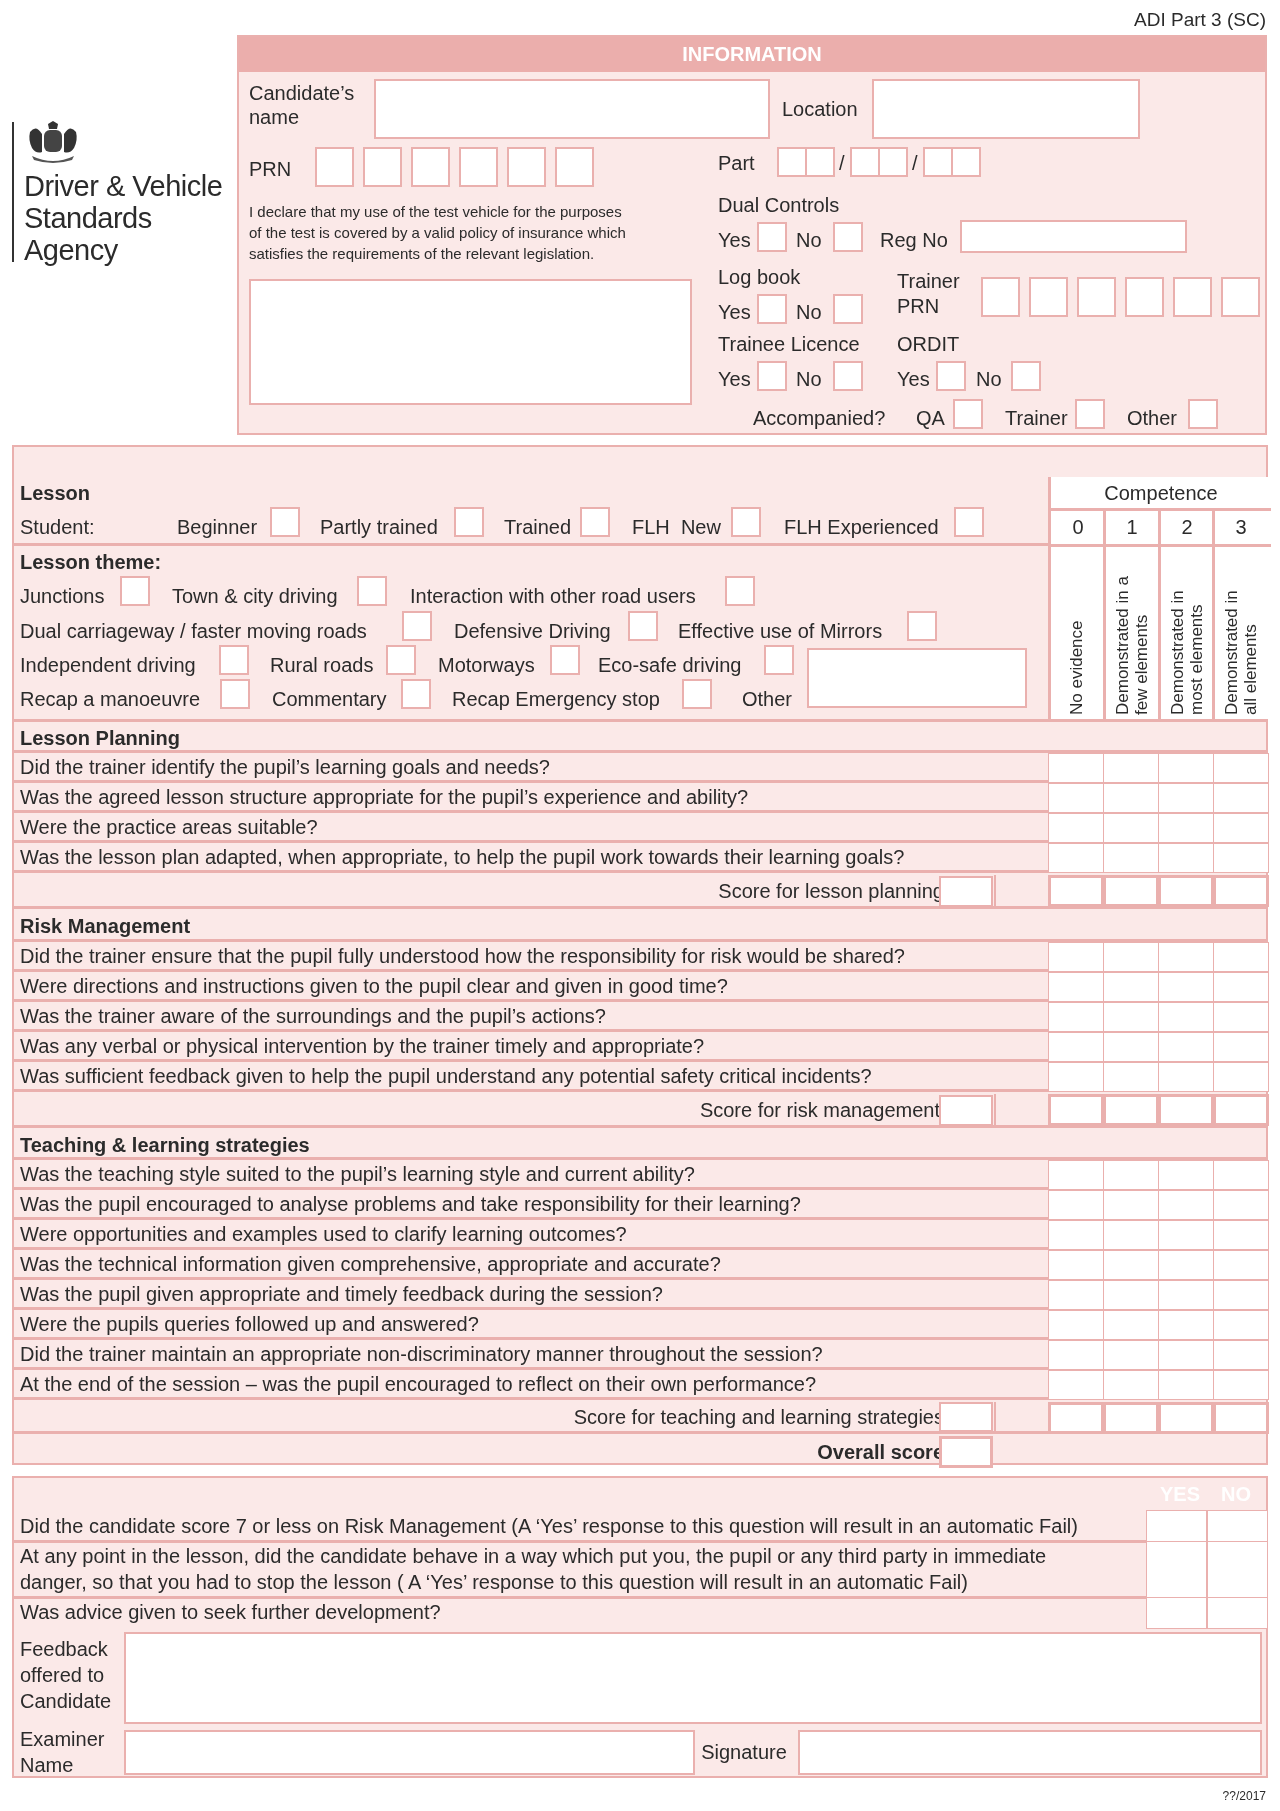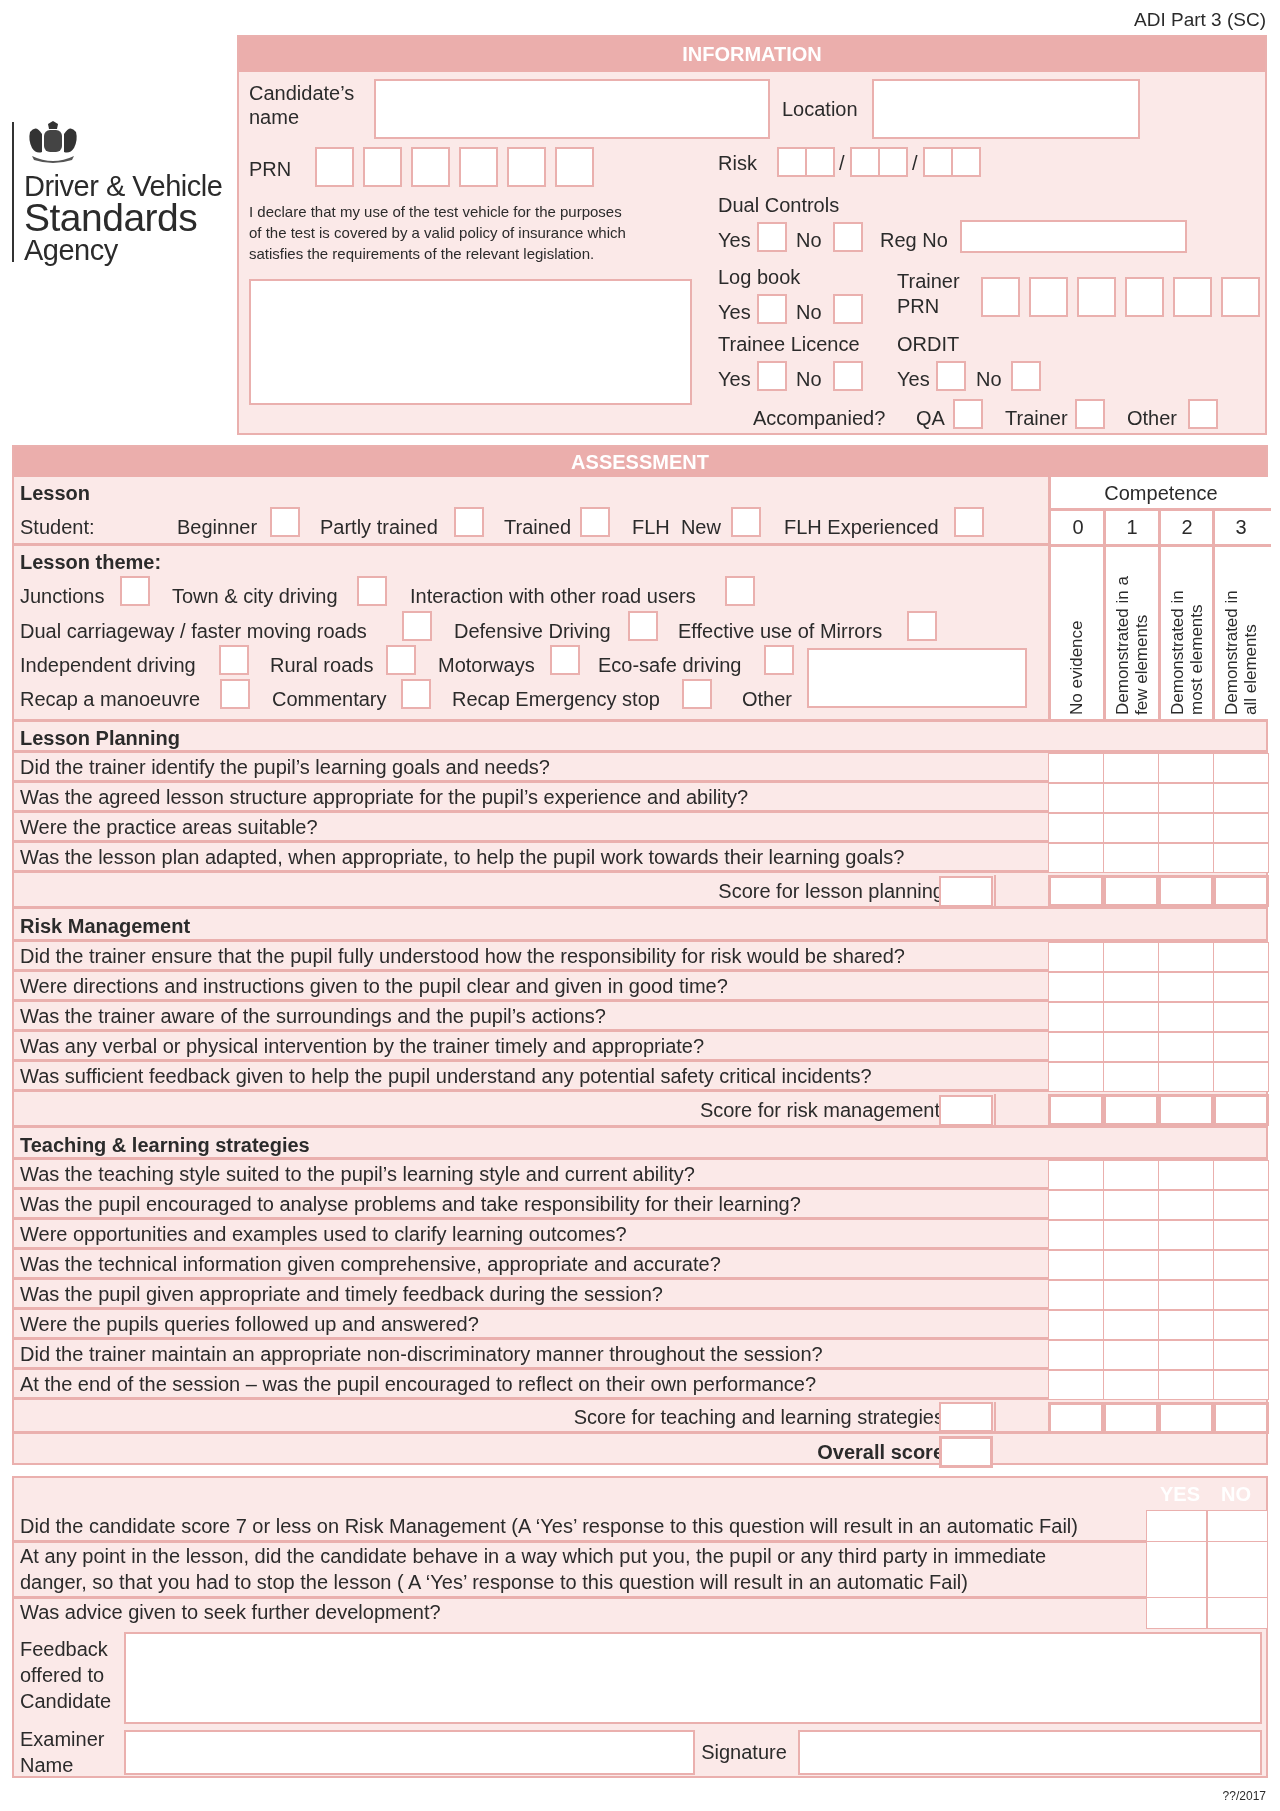--- a/index.html
+++ b/index.html
@@ -26,21 +26,21 @@
 <div class="abs" style="left:12px;top:120px;width:220px;height:145px;">
   <div class="abs" style="left:0;top:2px;width:2px;height:140px;background:#333;"></div>
   <svg class="abs" style="left:14px;top:0;" width="54" height="44" viewBox="0 0 54 44">
     <path d="M22 4 l5 -3 l5 3 l-1 5 h-8z" fill="#333"></path>
     <rect x="18" y="10" width="18" height="22" rx="6" fill="#444"></rect>
     <path d="M4 12 q6 -8 12 2 l0 18 q-6 2 -10 -4 q-4 -8 -2 -16z" fill="#333"></path>
     <path d="M50 12 q-6 -8 -12 2 l0 18 q6 2 10 -4 q4 -8 2 -16z" fill="#333"></path>
     <path d="M6 36 q21 10 42 0 l-2 4 q-19 6 -38 0z" fill="#555"></path>
   </svg>
   <div class="lbl" style="left:12px;top:50px;font-size:29px;line-height:32px;letter-spacing:-0.5px;">Driver &amp; Vehicle</div>
-  <div class="lbl" style="left:12px;top:82px;font-size:39px;line-height:32px;letter-spacing:-0.5px;">Standards</div>
+  <div class="lbl" style="left:12px;top:82px;font-size:29px;line-height:32px;letter-spacing:-0.5px;">Standards</div>
   <div class="lbl" style="left:12px;top:114px;font-size:29px;line-height:32px;letter-spacing:-0.5px;">Agency</div>
 </div>
 
 <div class="sec" style="left:237px;top:35px;width:1030px;height:400px;">
   <div class="hdr" style="height:35px;">INFORMATION</div>
 
   <div class="lbl" style="left:10px;top:44px;">
     <div>Candidate’s</div>
     <div>name</div>
   </div>
@@ -58,21 +58,21 @@
   <div class="box" style="left:268px;top:110px;width:39px;height:40px;"></div>
   <div class="box" style="left:316px;top:110px;width:39px;height:40px;"></div>
 
   <div class="abs" style="left:10px;top:164px;font-size:15px;line-height:21px;">
     <div>I declare that my use of the test vehicle for the purposes</div>
     <div>of the test is covered by a valid policy of insurance which</div>
     <div>satisfies the requirements of the relevant legislation.</div>
   </div>
   <div class="box" style="left:10px;top:242px;width:443px;height:126px;"></div>
 
-  <div class="lbl" style="left:479px;top:114px;">Risk</div>
+  <div class="lbl" style="left:479px;top:114px;">Part</div>
   <div class="box" style="left:538px;top:110px;width:30px;height:30px;"></div>
   <div class="box" style="left:566px;top:110px;width:30px;height:30px;"></div>
   <div class="lbl" style="left:600px;top:114px;">/</div>
   <div class="box" style="left:611px;top:110px;width:30px;height:30px;"></div>
   <div class="box" style="left:639px;top:110px;width:30px;height:30px;"></div>
   <div class="lbl" style="left:673px;top:114px;">/</div>
   <div class="box" style="left:684px;top:110px;width:30px;height:30px;"></div>
   <div class="box" style="left:712px;top:110px;width:30px;height:30px;"></div>
 
   <div class="lbl" style="left:479px;top:156px;">Dual Controls</div>
@@ -115,21 +115,20 @@
   <div class="lbl" style="left:514px;top:369px;">Accompanied?</div>
   <div class="lbl" style="left:677px;top:369px;">QA</div>
   <div class="cb" style="left:714px;top:362px;"></div>
   <div class="lbl" style="left:766px;top:369px;">Trainer</div>
   <div class="cb" style="left:836px;top:362px;"></div>
   <div class="lbl" style="left:888px;top:369px;">Other</div>
   <div class="cb" style="left:949px;top:362px;"></div>
 </div>
 
 <div class="sec" style="left:12px;top:445px;width:1256px;height:1020px;">
-  <div class="hdr" style="height:30px;line-height:30px;">ASSESSMENT</div>
 
   <div class="abs" style="left:1034px;top:30px;width:220px;height:243px;background:#fff;border-left:3px solid #eab0ae;">
     <div class="lbl" style="left:0;width:220px;text-align:center;top:4px;">Competence</div>
     <div class="hline" style="left:0;top:31px;width:220px;"></div>
     <div class="lbl" style="left:0;width:54px;text-align:center;top:38px;">0</div>
     <div class="lbl" style="left:54px;width:54px;text-align:center;top:38px;">1</div>
     <div class="lbl" style="left:109px;width:54px;text-align:center;top:38px;">2</div>
     <div class="lbl" style="left:163px;width:54px;text-align:center;top:38px;">3</div>
     <div class="hline" style="left:0;top:67px;width:220px;"></div>
     <div class="vline" style="left:52px;top:31px;height:212px;"></div>

